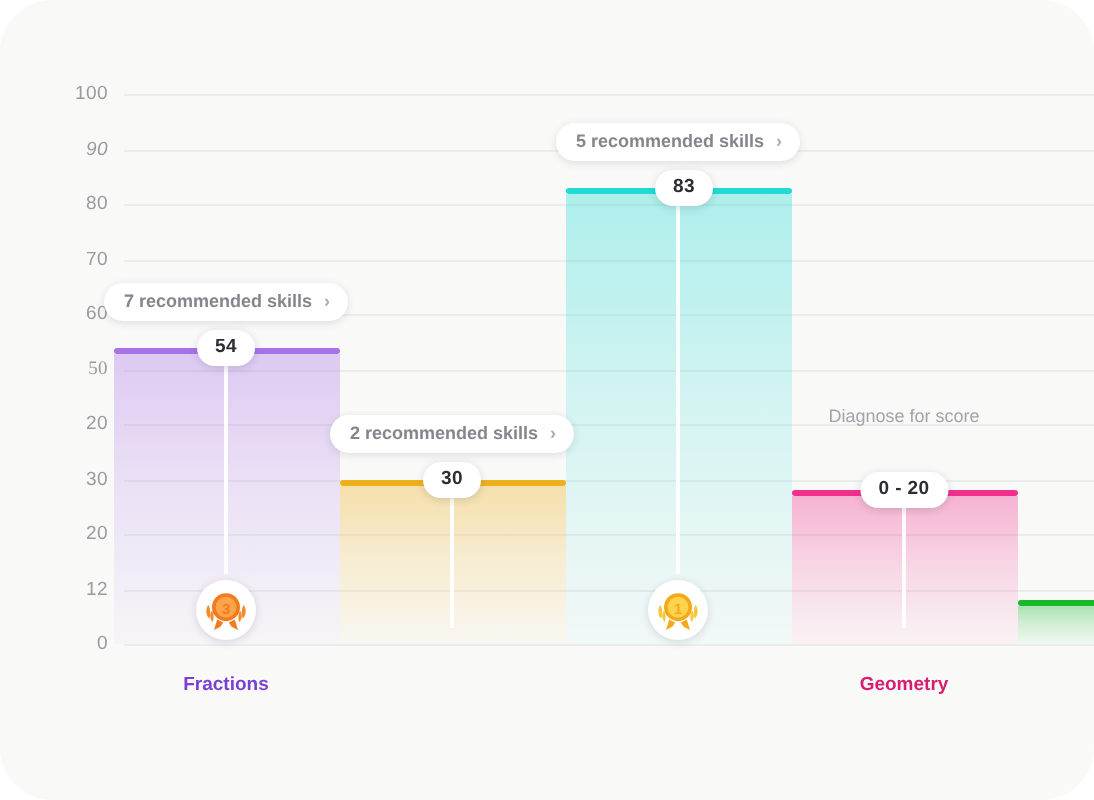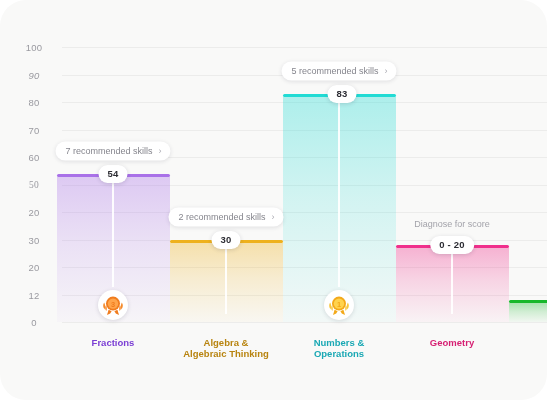--- a/index.html
+++ b/index.html
@@ -22,21 +22,21 @@
     width:485px; height:275px;
   }
   .gridline{
     position:absolute;left:0;width:485px;height:1px;
     background:#ececeb;
   }
   .ytick{
     position:absolute;
     right:0;
     width:40px;
-    text-align:center;
+    text-align:right;
     font-size:9.5px;
     color:#9a9aa0;
     letter-spacing:.2px;
     transform:translateY(-50%);
   }
   #yaxis{position:absolute;left:8px;top:47px;width:46px;height:275px;}
   
   .bar-slot{
     position:absolute;
     bottom:0;
@@ -82,21 +82,21 @@
     position:absolute;
     transform:translate(-50%,-50%);
     background:#ffffff;
     border-radius:12px;
     padding:4px 9px 5px 10px;
     font-size:9px;
     color:#85858d;
     box-shadow:0 1px 4px rgba(40,40,60,.13);
     white-space:nowrap;
     z-index:6;
-    display:flex;align-items:flex-end;gap:6px;
+    display:flex;align-items:flex-end;gap:6px;font-weight:bold;
   }
   .skill-pill .chev{
     color:#a9a9b1;font-size:9px;line-height:1;
   }
   
   .hint-text{
     position:absolute;
     transform:translate(-50%,-50%);
     font-size:9px;
     color:#a3a3aa;
@@ -189,22 +189,20 @@
         <div class="cap" style="background: rgb(238, 177, 30);"></div>
         <div class="fill" style="background: linear-gradient(rgba(238, 177, 30, 0.35) 0%, rgba(238, 177, 30, 0.18) 45%, rgba(238, 177, 30, 0.03) 100%);"></div>
       </div>
     </div>
     <div class="connector" style="left: 226px; top: 247.5px; height: 66.5px;"></div>
     <div class="value-badge" style="left: 226px; top: 239.5px;">30</div>
     <div class="skill-pill" style="left: 226px; top: 216.5px;">
       <span>2 recommended skills</span>
       <span class="chev">›</span>
     </div>
-    <div class="cat-label" style="left: 226px; color: rgb(184, 132, 16);">Algebra &amp;
-Algebraic Thinking</div>
     <div class="bar-slot" style="left: 282.5px; width: 113px; top: 93.75px; height: 228.25px;">
       <div class="bar" style="top: 0px;">
         <div class="cap" style="background: rgb(33, 219, 212);"></div>
         <div class="fill" style="background: linear-gradient(rgba(33, 219, 212, 0.35) 0%, rgba(33, 219, 212, 0.18) 45%, rgba(33, 219, 212, 0.03) 100%);"></div>
       </div>
     </div>
     <div class="connector" style="left: 339px; top: 101.75px; height: 185.25px;"></div>
     <div class="value-badge" style="left: 342px; top: 93.75px;">83</div>
     <div class="skill-pill" style="left: 339px; top: 70.75px;">
       <span>5 recommended skills</span>
@@ -216,31 +214,29 @@
         <path d="M6.0 13.2 C4.6 15.0 4.9 17.6 6.4 19.0 C7.0 17.1 7.0 14.9 6.0 13.2 Z" fill="#f8c63c"></path>
         <path d="M21.8 10.5 C23.4 12.4 23.1 15.6 21.4 17.4 C20.7 15.2 20.6 12.6 21.8 10.5 Z" fill="#f8c63c"></path>
         <path d="M20.0 13.2 C21.4 15.0 21.1 17.6 19.6 19.0 C19.0 17.1 19.0 14.9 20.0 13.2 Z" fill="#f8c63c"></path>
         <circle cx="13" cy="11.6" r="7.0" fill="#f3a91a"></circle>
         <circle cx="13" cy="11.6" r="5.2" fill="#ffd34d"></circle>
         <text x="13" y="14.9" text-anchor="middle" font-family="Liberation Sans, sans-serif" font-size="7.4" font-weight="bold" fill="#f3a91a">1</text>
         <path d="M8.6 17.8 L7.0 23.0 L10.2 21.4 L11.6 19.3 Z" fill="#f3a91a"></path>
         <path d="M17.4 17.8 L19.0 23.0 L15.8 21.4 L14.4 19.3 Z" fill="#f3a91a"></path>
       </svg>
     </div>
-    <div class="cat-label" style="left: 339px; color: rgb(26, 168, 180);">Numbers &amp;
-Operations</div>
     <div class="bar-slot" style="left: 395.5px; width: 113px; top: 245px; height: 77px;">
       <div class="bar" style="top: 0px;">
         <div class="cap" style="background: rgb(240, 48, 140);"></div>
         <div class="fill" style="background: linear-gradient(rgba(240, 48, 140, 0.35) 0%, rgba(240, 48, 140, 0.18) 45%, rgba(240, 48, 140, 0.03) 100%);"></div>
       </div>
     </div>
     <div class="connector" style="left: 452px; top: 253px; height: 61px;"></div>
     <div class="value-badge" style="left: 452px; top: 245px;">0 - 20</div>
-    <div class="hint-text" style="left: 452px; top: 224px;">Diagnose for score</div>
+    <div class="hint-text" style="left: 452px; top: 208px;">Diagnose for score</div>
     <div class="cat-label" style="left: 452px; color: rgb(214, 31, 114);">Geometry</div>
     <div class="bar-slot" style="left: 508.5px; width: 113px; top: 300px; height: 22px;">
       <div class="bar" style="top: 0px;">
         <div class="cap" style="background: rgb(23, 184, 42);"></div>
         <div class="fill" style="background: linear-gradient(rgba(23, 184, 42, 0.35) 0%, rgba(23, 184, 42, 0.18) 45%, rgba(23, 184, 42, 0.03) 100%);"></div>
       </div>
     </div>
   </div>
 
 </body></html>

